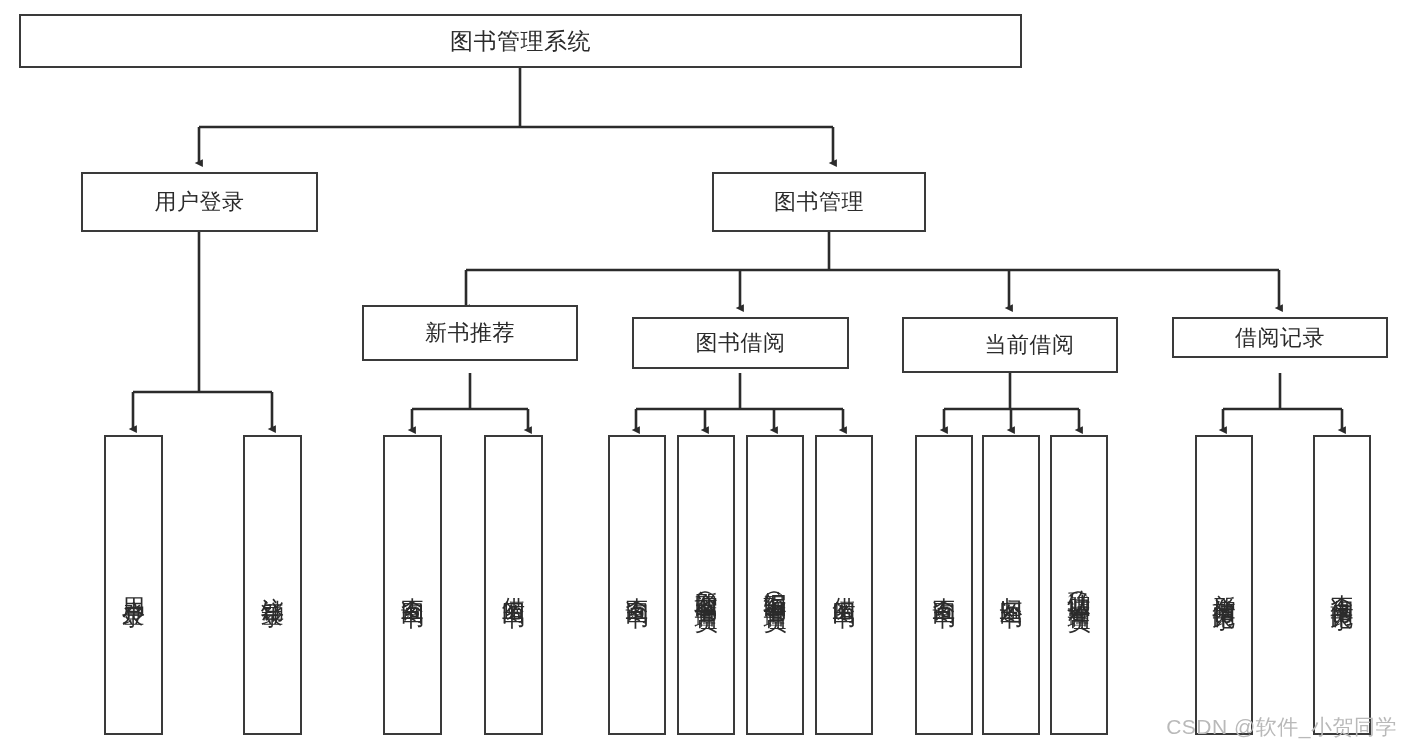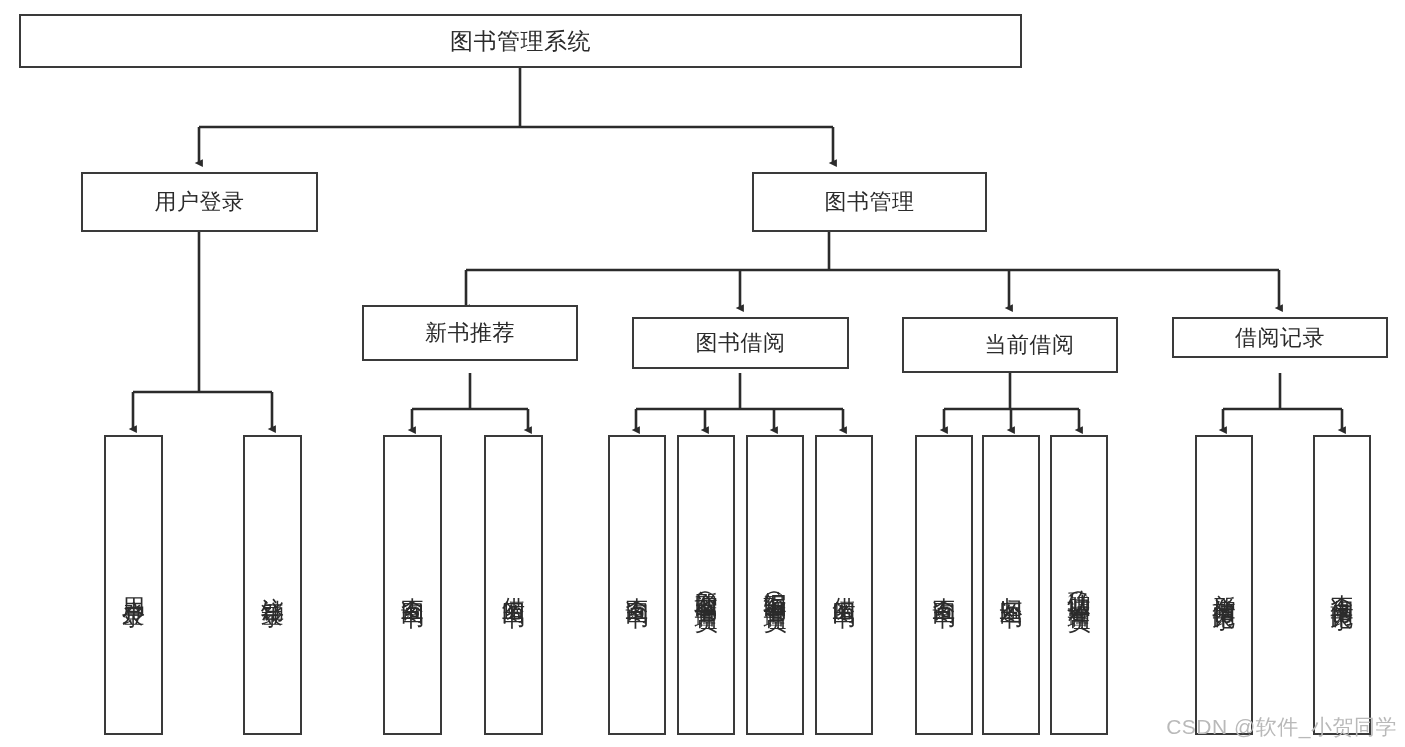--- a/index.html
+++ b/index.html
@@ -129,21 +129,21 @@
     </g>
   </svg>
 
   <div class="node horiz root" style="left:19px; top:14px; width:1003px; height:54px;">
     <span class="label">图书管理系统</span>
   </div>
 
   <div class="node horiz" style="left:81px; top:172px; width:237px; height:60px;">
     <span class="label">用户登录</span>
   </div>
-  <div class="node horiz" style="left:752px; top:172px; width:235px; height:60px;">
+  <div class="node horiz" style="left:712px; top:172px; width:214px; height:60px;">
     <span class="label">图书管理</span>
   </div>
 
   <div class="node horiz" style="left:362px; top:305px; width:216px; height:56px;">
     <span class="label">新书推荐</span>
   </div>
   <div class="node horiz" style="left:632px; top:317px; width:217px; height:52px;">
     <span class="label">图书借阅</span>
   </div>
   <div class="node horiz" style="left:902px; top:317px; width:216px; height:56px;padding-left:39px;">

